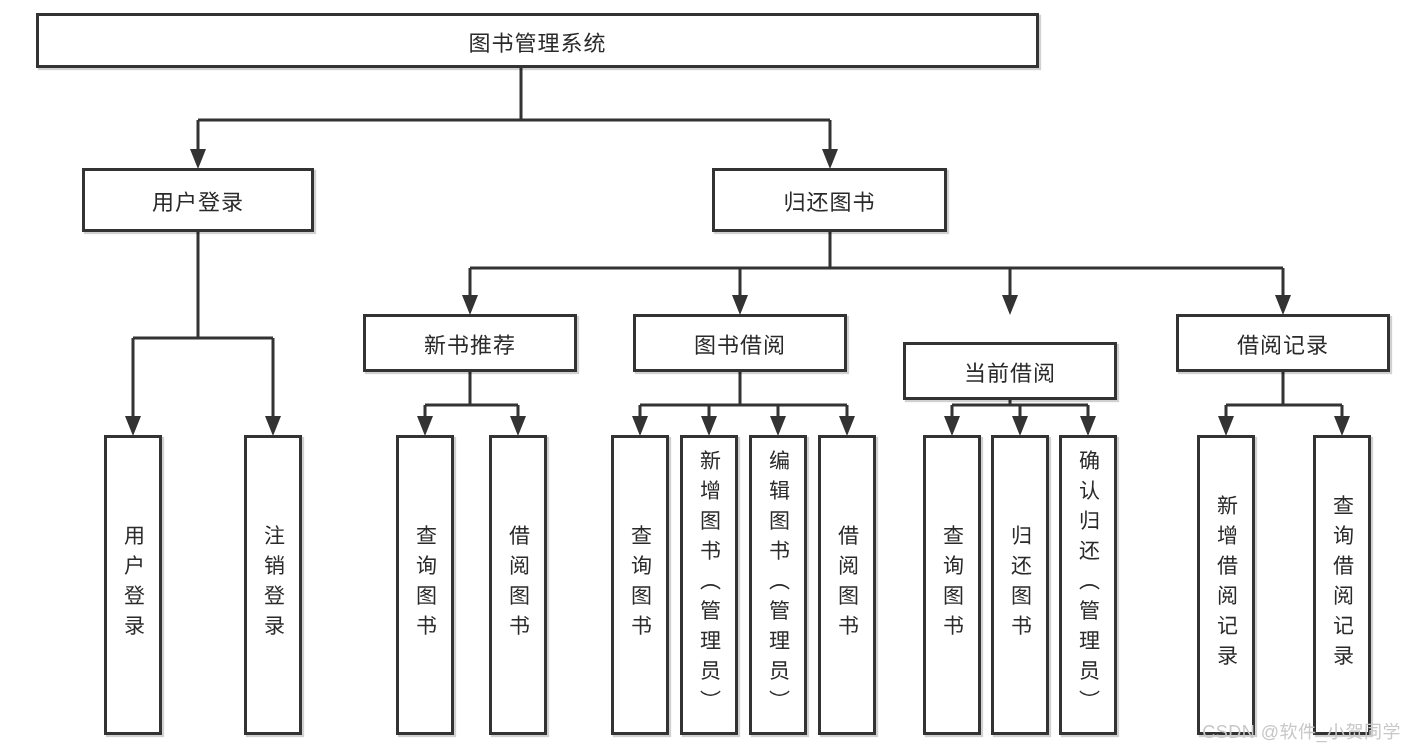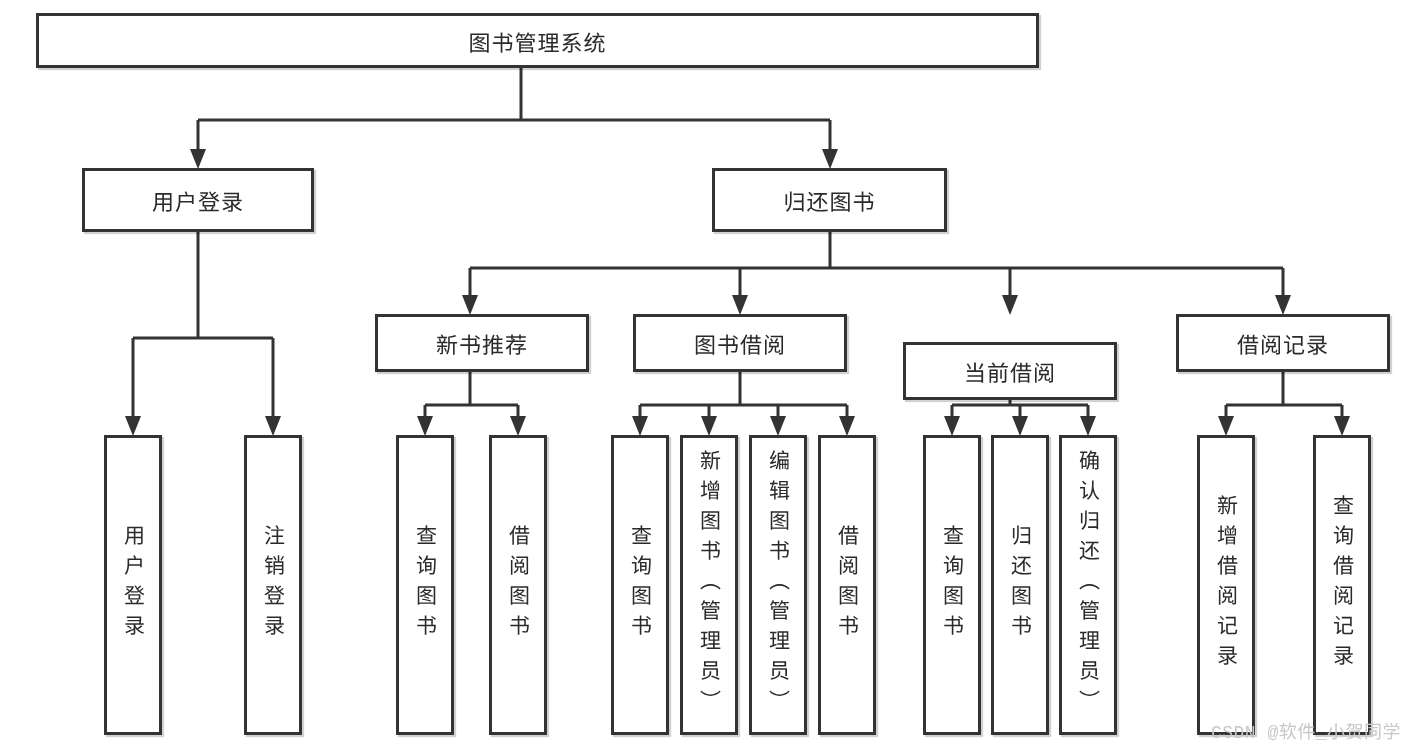--- a/index.html
+++ b/index.html
@@ -76,21 +76,20 @@
 
   .watermark {
     position: absolute;
     z-index: 10;
     right: 4px;
     top: 717px;
     font-size: 18px;
     color: var(--watermark);
     letter-spacing: 0.5px;
     white-space: nowrap;
-    font-family: Liberation Mono, monospace;
   }
 </style>
 </head>
 <body>
 
 <div class="canvas">
 
   <svg class="connectors" viewBox="0 0 1405 747" xmlns="http://www.w3.org/2000/svg">
     <path class="lines" d="
       M521,67 V120
@@ -152,21 +151,21 @@
     <span>图书管理系统</span>
   </div>
 
   <div class="node" style="left:82px; top:168px; width:232px; height:64px;">
     <span>用户登录</span>
   </div>
   <div class="node" style="left:712px; top:168px; width:235px; height:64px;">
     <span>归还图书</span>
   </div>
 
-  <div class="node" style="left:375px; top:314px; width:214px; height:58px;">
+  <div class="node" style="left:363px; top:314px; width:214px; height:58px;">
     <span>新书推荐</span>
   </div>
   <div class="node" style="left:633px; top:314px; width:214px; height:58px;font-family:Liberation Serif, serif;">
     <span>图书借阅</span>
   </div>
   <div class="node" style="left:903px; top:314px; width:214px; height:58px;margin-top:28px;">
     <span>当前借阅</span>
   </div>
   <div class="node" style="left:1176px; top:314px; width:214px; height:58px;align-items:center;">
     <span>借阅记录</span>

